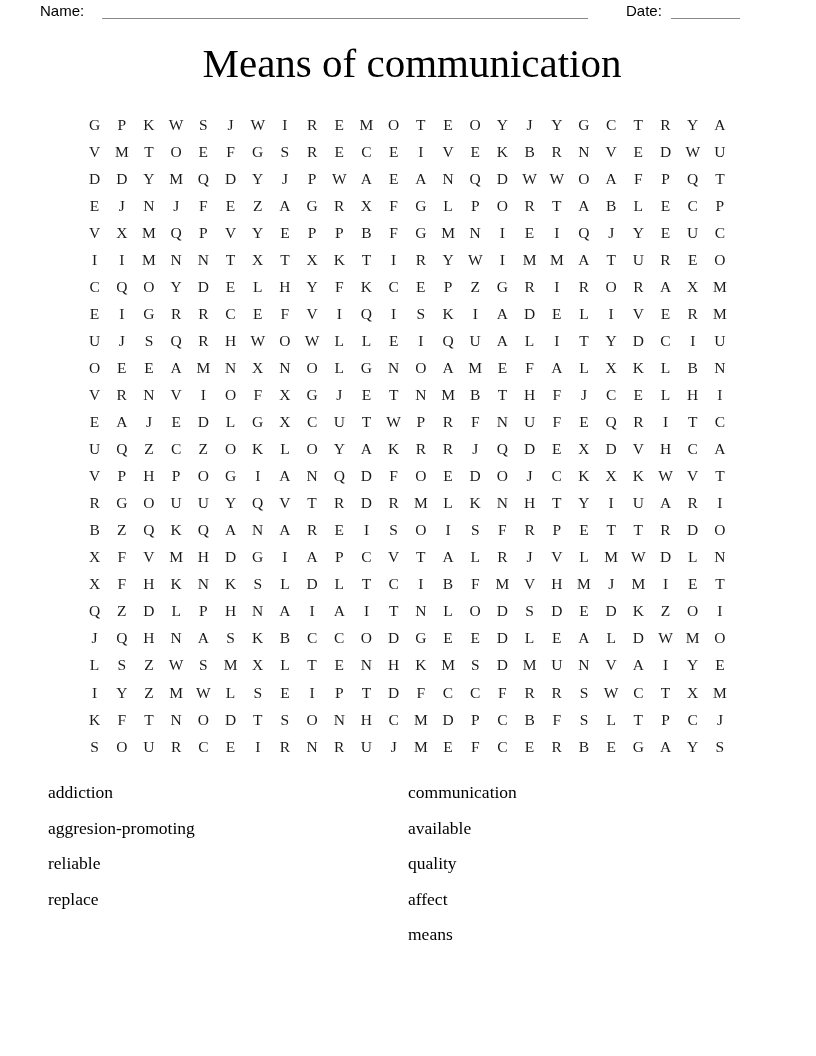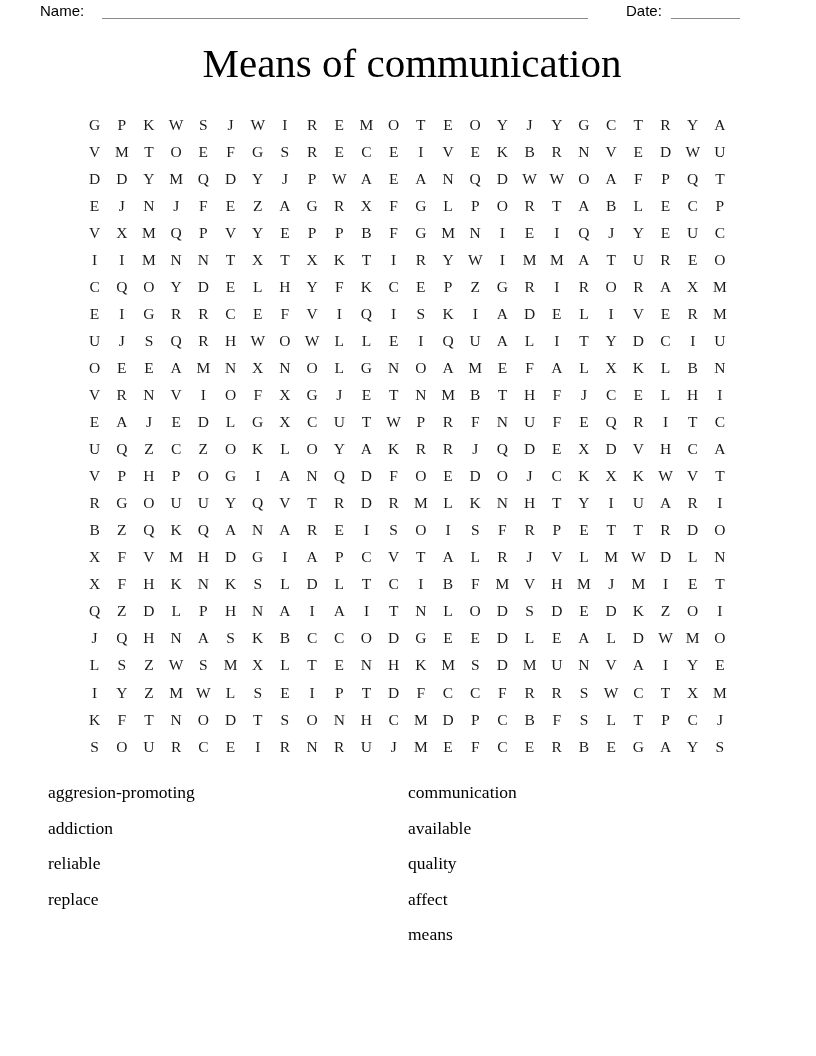--- a/index.html
+++ b/index.html
@@ -679,22 +679,22 @@
       <div class="cell">B</div>
       <div class="cell">E</div>
       <div class="cell">G</div>
       <div class="cell">A</div>
       <div class="cell">Y</div>
       <div class="cell">S</div>
     </div>
 
   <div class="words" id="words">
       <div class="word-col word-col-1">
+        <div class="word">addiction</div>
         <div class="word">aggresion-promoting</div>
-        <div class="word">addiction</div>
         <div class="word">reliable</div>
         <div class="word">replace</div>
       </div>
       <div class="word-col word-col-3">
         <div class="word">communication</div>
         <div class="word">available</div>
         <div class="word">quality</div>
         <div class="word">affect</div>
         <div class="word">means</div>
       </div>

